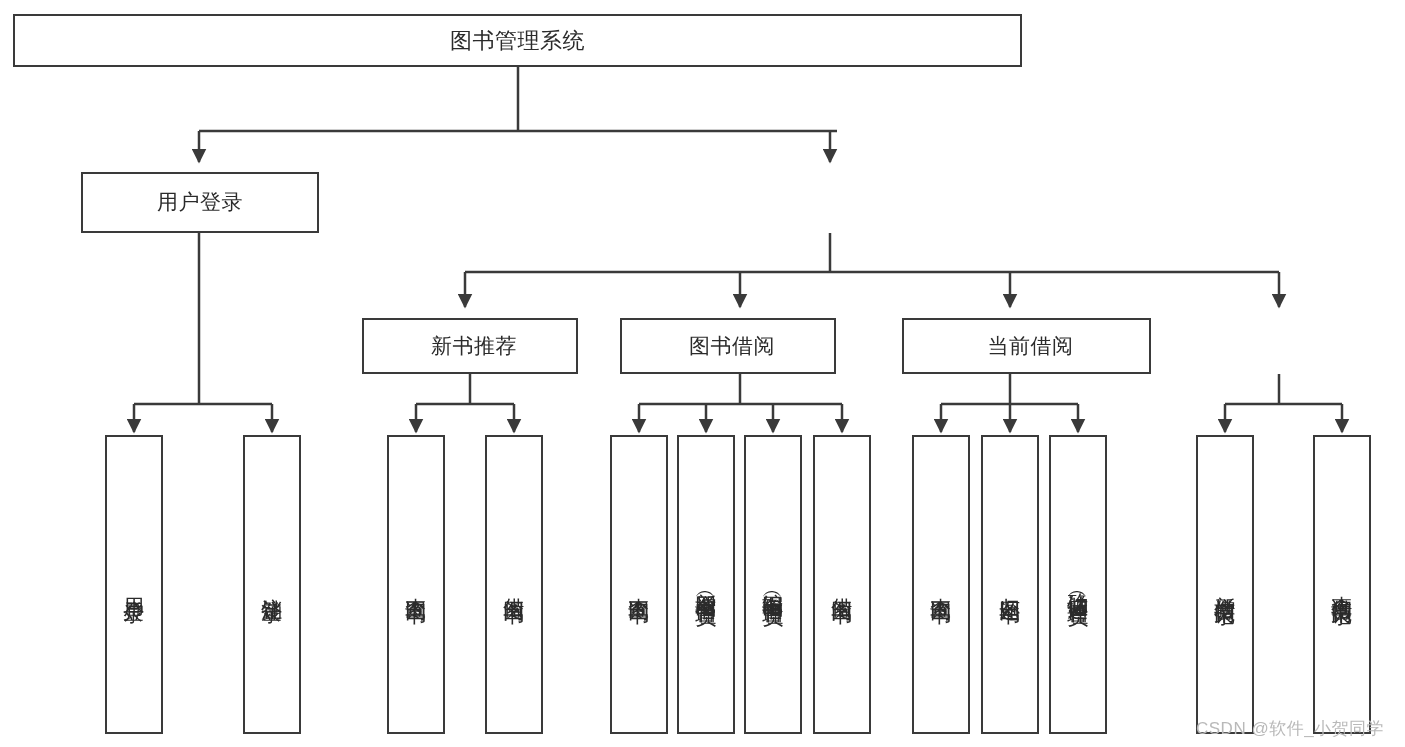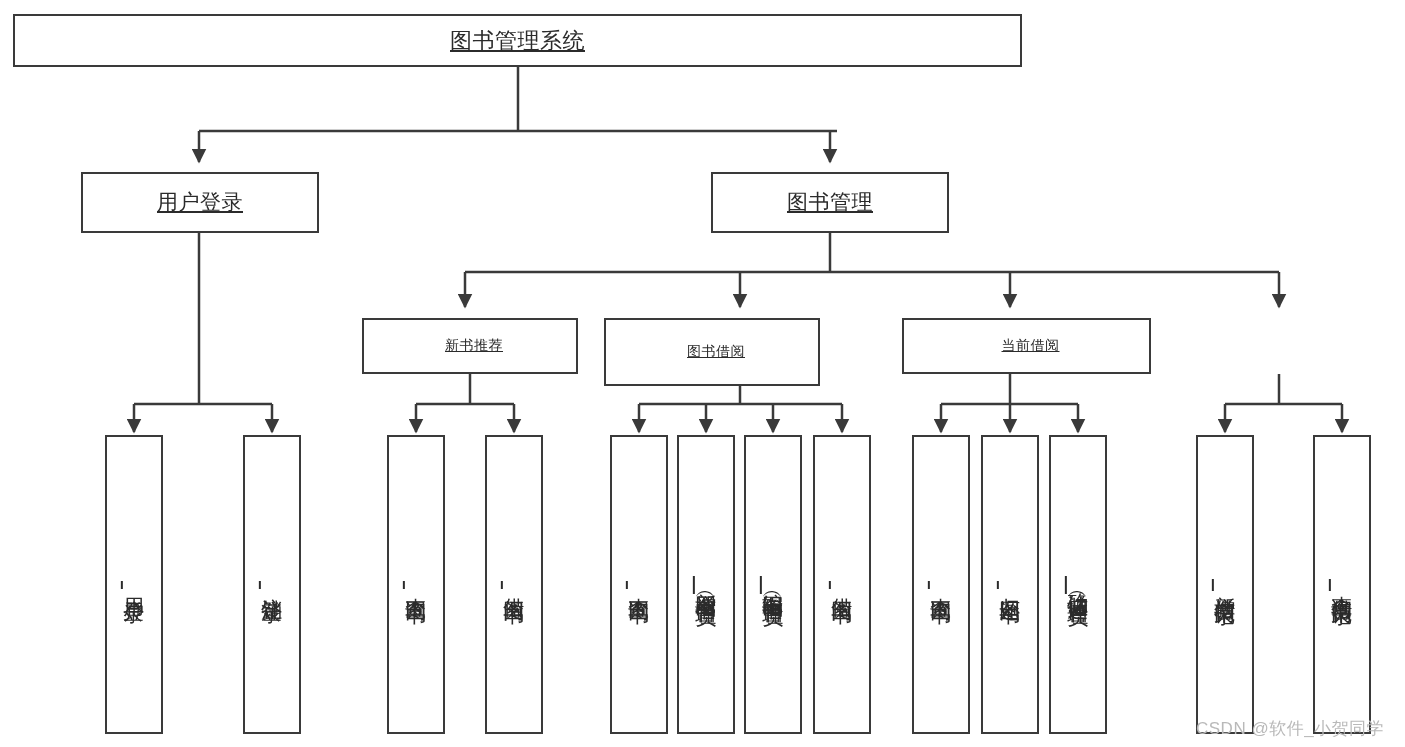--- a/index.html
+++ b/index.html
@@ -27,31 +27,30 @@
   }
   .node {
     position: absolute;
     box-sizing: border-box;
     border: 2px solid #3a3a3a;
     background: #ffffff;
     display: flex;
     align-items: center;
     justify-content: center;
     color: #2b2b2b;
-    text-decoration: underline;
   }
   .node .label {
     font-size: 21px;
     line-height: 1.25;
     letter-spacing: 0.5px;
     white-space: nowrap;
   }
   .node.root .label { font-size: 22px; }
   .node.level1 .label { font-size: 21px; }
-  .node.level2 .label { font-size: 14px; margin-left: 8px; }
+  .node.level2 .label { font-size: 21px; margin-left: 8px; }
   .node.leaf {
     align-items: center;
     justify-content: center;
     padding: 10px 2px;
   }
   .node.leaf .label {
     writing-mode: vertical-rl;
     text-orientation: upright;
     font-size: 21px;
     line-height: 1.32;
@@ -122,28 +121,25 @@
     </g>
   </svg>
 
   <div class="node root" style="left:13px; top:14px; width:1009px; height:53px;">
     <span class="label">图书管理系统</span>
   </div>
 
   <div class="node level1" style="left:81px; top:172px; width:238px; height:61px;">
     <span class="label">用户登录</span>
   </div>
-  <div class="node level1" style="left:711px; top:172px; width:238px; height:61px;">
-    <span class="label">图书管理</span>
-  </div>
 
   <div class="node level2" style="left:362px; top:318px; width:216px; height:56px;">
     <span class="label">新书推荐</span>
   </div>
-  <div class="node level2" style="left:604px; top:318px; width:216px; height:68px;">
+  <div class="node level2" style="left:620px; top:318px; width:216px; height:56px;">
     <span class="label">图书借阅</span>
   </div>
   <div class="node level2" style="left:902px; top:318px; width:249px; height:56px;">
     <span class="label">当前借阅</span>
   </div>
 
   <div class="node leaf" style="left:105px; top:435px; width:58px; height:299px;">
     <span class="label">用户登录</span>
   </div>
   <div class="node leaf" style="left:243px; top:435px; width:58px; height:299px;">

